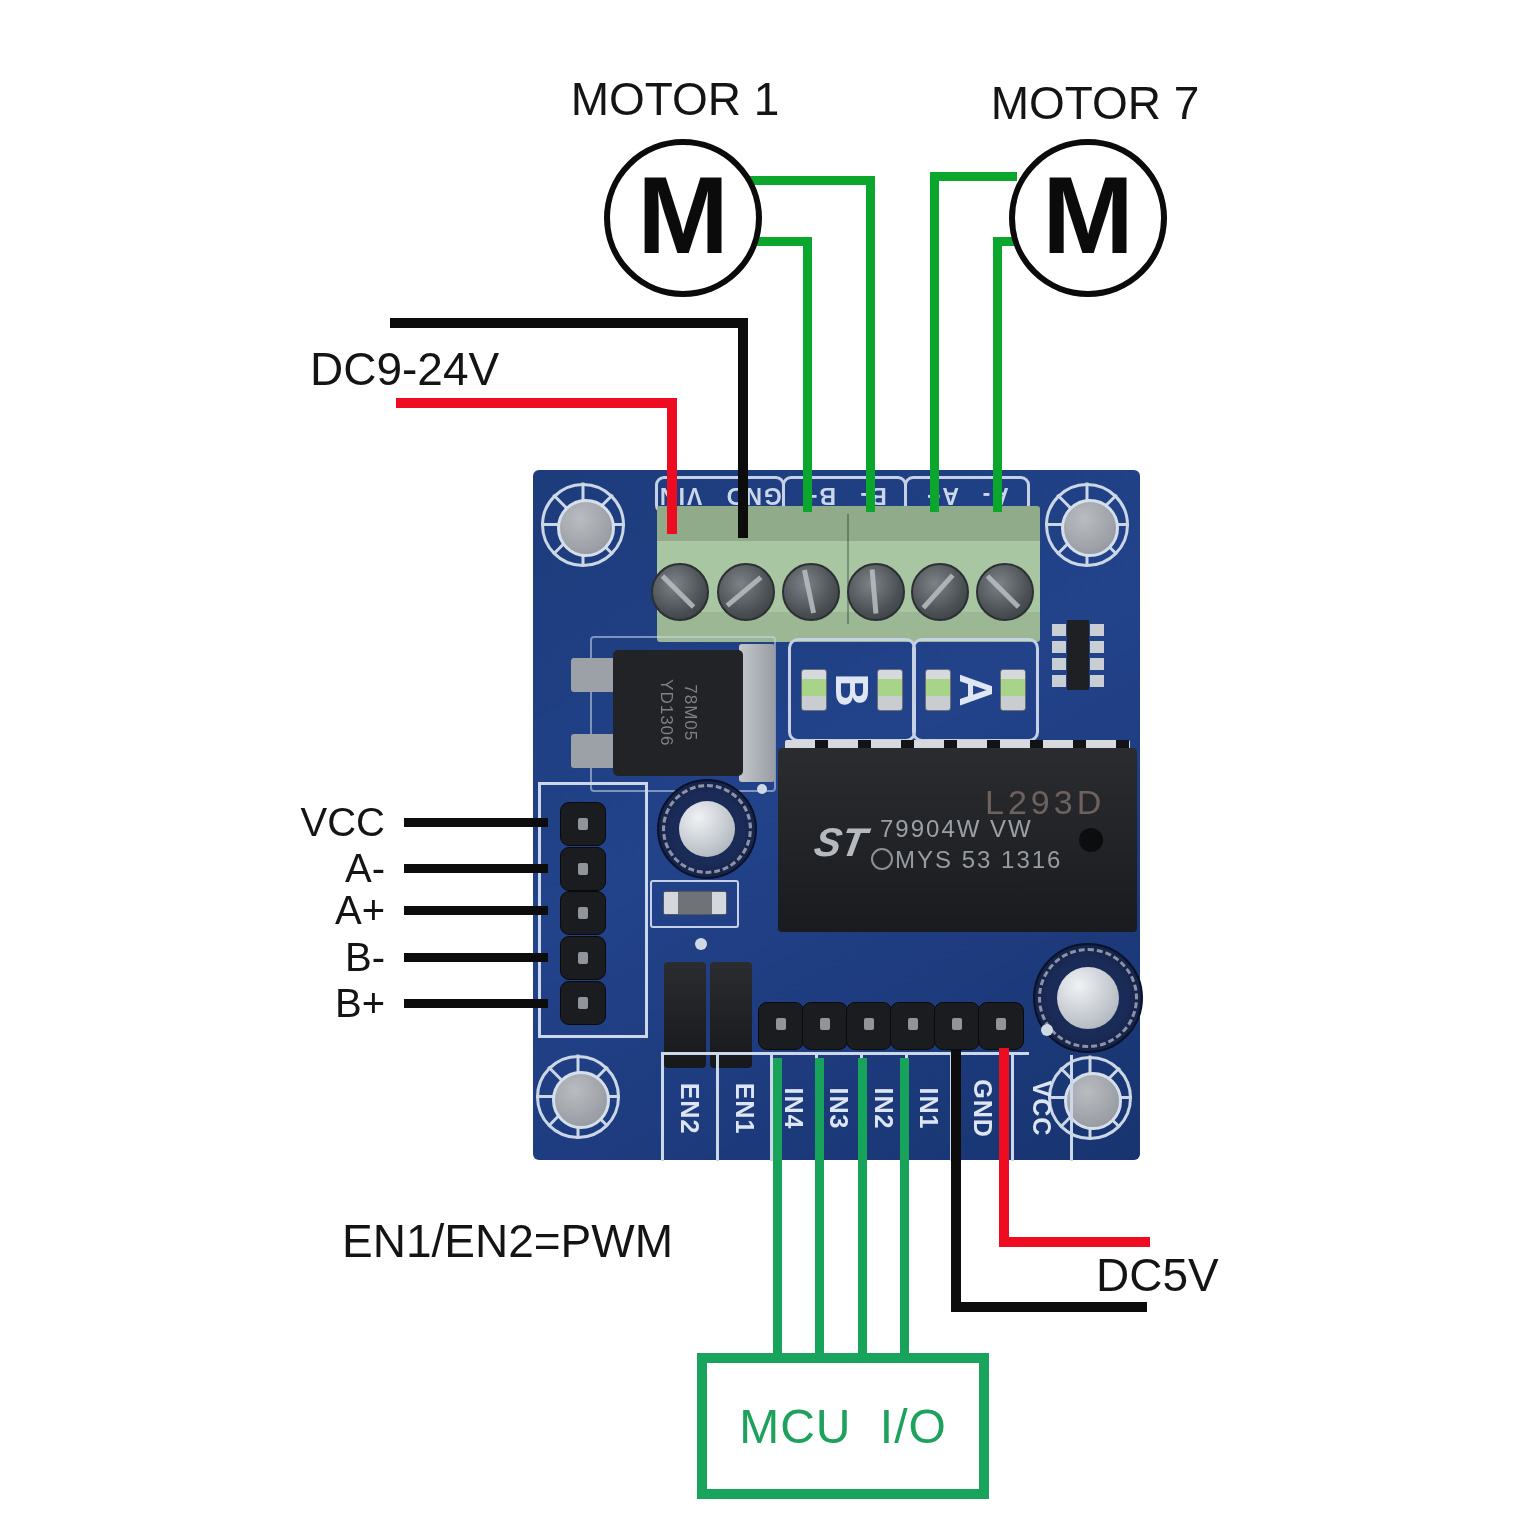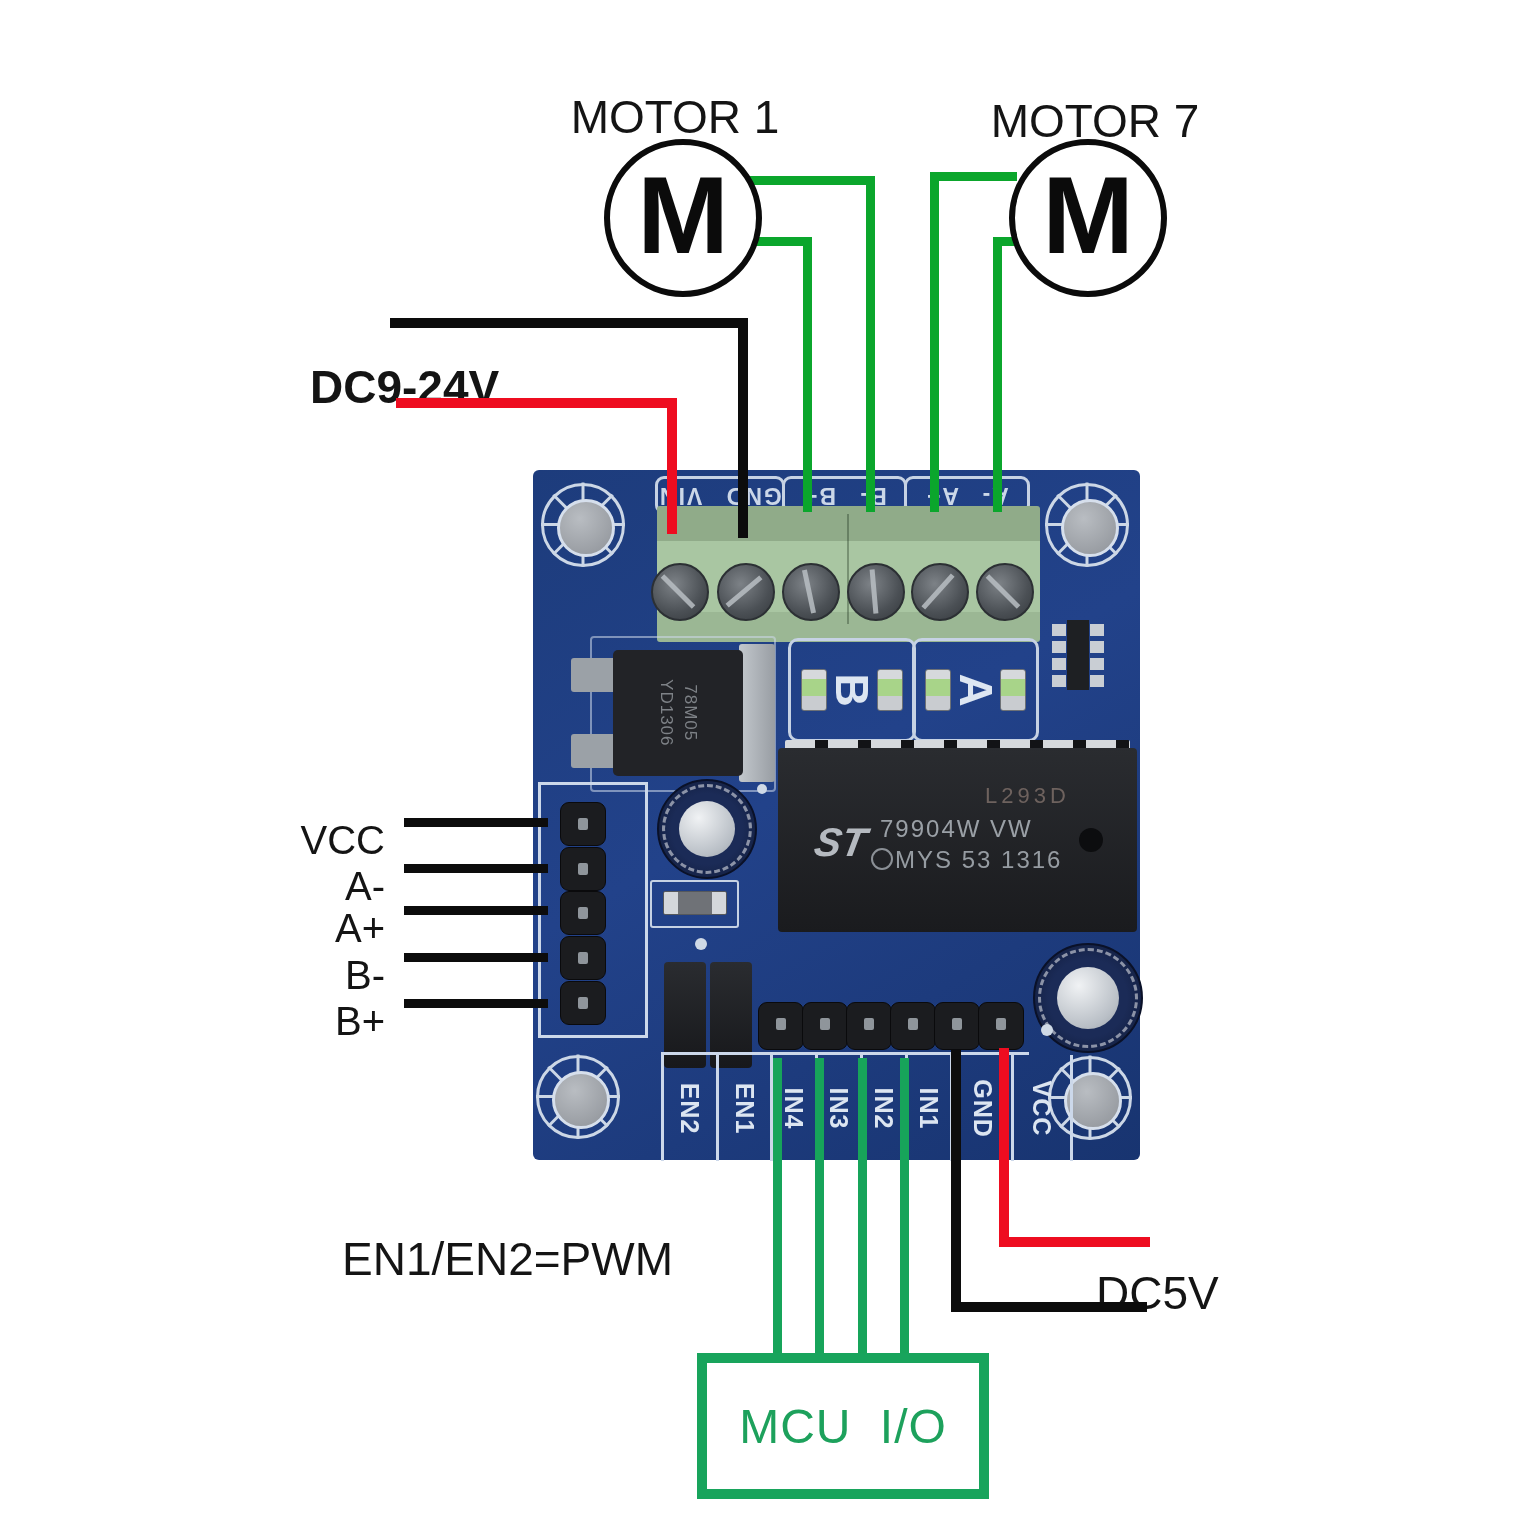--- a/index.html
+++ b/index.html
@@ -1,19 +1,19 @@
 <!DOCTYPE html>
 <html><head>
 <meta charset="utf-8">
 <style>
   html,body{margin:0;padding:0;}
   body{width:1536px;height:1536px;position:relative;background:#fff;overflow:hidden;
        font-family:"Liberation Sans",sans-serif;}
   .abs{position:absolute;}
-  .lbl{position:absolute;color:#141414;font-size:46px;line-height:1;white-space:nowrap;margin-top:18px;}
+  .lbl{position:absolute;color:#141414;font-size:46px;line-height:1;white-space:nowrap;}
   .wire{position:absolute;}
   .g1{background:#0ba62c;}
   .g2{background:#17a45a;}
   .rk{background:#ee0d20;}
   .bk{background:#0c0c0c;}
   .motor{position:absolute;width:146px;height:146px;border:6px solid #0b0b0b;border-radius:50%;
          background:#fff;display:flex;align-items:center;justify-content:center;z-index:60;}
   .motor span{font-size:110px;font-weight:700;color:#0b0b0b;line-height:1;margin-top:-6px;}
   .board{position:absolute;left:533px;top:470px;width:607px;height:690px;border-radius:6px;
          background:linear-gradient(150deg,#1d3c7c 0%,#22428a 45%,#183470 100%);z-index:10;}
@@ -53,21 +53,21 @@
   .mcubox{position:absolute;left:697px;top:1353px;width:272px;height:126px;border:10px solid #18a45c;
           background:#fff;display:flex;align-items:center;justify-content:center;z-index:40;}
   .mcubox span{color:#1da15c;font-size:48px;word-spacing:14px;letter-spacing:1px;}
   .z50{z-index:50;}
 </style>
 </head>
 <body>
 
 <div class="lbl" style="left:555px;top:76px;width:240px;text-align:center;">MOTOR 1</div>
 <div class="lbl" style="left:975px;top:80px;width:240px;text-align:center;">MOTOR 7</div>
-<div class="lbl" style="left:310px;top:346px;font-weight:bold;">DC9-24V</div>
+<div class="lbl" style="left:310px;top:346px;">DC9-24V</div>
 <div class="lbl" style="left:342px;top:1218px;">EN1/EN2=PWM</div>
 <div class="lbl" style="left:1096px;top:1252px;">DC5V</div>
 
 <div class="lbl" style="left:200px;top:802px;width:185px;text-align:right;font-size:40px;">VCC</div>
 <div class="lbl" style="left:200px;top:848px;width:185px;text-align:right;font-size:40px;">A-</div>
 <div class="lbl" style="left:200px;top:890px;width:185px;text-align:right;font-size:40px;">A+</div>
 <div class="lbl" style="left:200px;top:937px;width:185px;text-align:right;font-size:40px;">B-</div>
 <div class="lbl" style="left:200px;top:983px;width:185px;text-align:right;font-size:40px;">B+</div>
 
 <div class="motor" style="left:604px;top:139px;">
@@ -213,21 +213,21 @@
     <div class="abs" style="left:38px;top:36px;width:14px;height:12px;background:#c9ced4;"></div>
     <div class="abs" style="left:38px;top:53px;width:14px;height:12px;background:#c9ced4;"></div>
   </div>
 
   <div class="icpins" style="left:252px;top:270px;"></div>
   <div class="icpins" style="left:252px;top:420px;"></div>
   <div class="abs" style="left:245px;top:278px;width:359px;height:184px;border-radius:4px;
        background:linear-gradient(180deg,#2a2c30,#1a1b1e);">
     <span class="abs" style="left:37px;top:72px;font-size:40px;font-style:italic;font-weight:bold;
           color:#b5bac0;transform:skewX(-10deg);">ST</span>
-    <span class="abs" style="left:207px;top:35px;font-size:22px;color:#6e625e;letter-spacing:4px;">L293D</span>
+    <span class="abs" style="left:207px;top:35px;font-size:34px;color:#6e625e;letter-spacing:4px;">L293D</span>
     <span class="abs" style="left:102px;top:67px;font-size:24px;color:#9aa0a6;letter-spacing:2px;">79904W VW</span>
     <span class="abs" style="left:117px;top:98px;font-size:24px;color:#969ca2;letter-spacing:2px;">MYS 53 1316</span>
     <div class="abs" style="left:93px;top:100px;width:18px;height:18px;border:2px solid #8b9096;border-radius:50%;"></div>
     <div class="abs" style="left:301px;top:80px;width:24px;height:24px;background:#0c0d0f;border-radius:50%;"></div>
   </div>
 
   <div class="cap" style="left:124px;top:309px;width:96px;height:96px;">
     <div class="dash"></div>
     <div class="top" style="left:20px;top:20px;width:56px;height:56px;"></div>
   </div>

